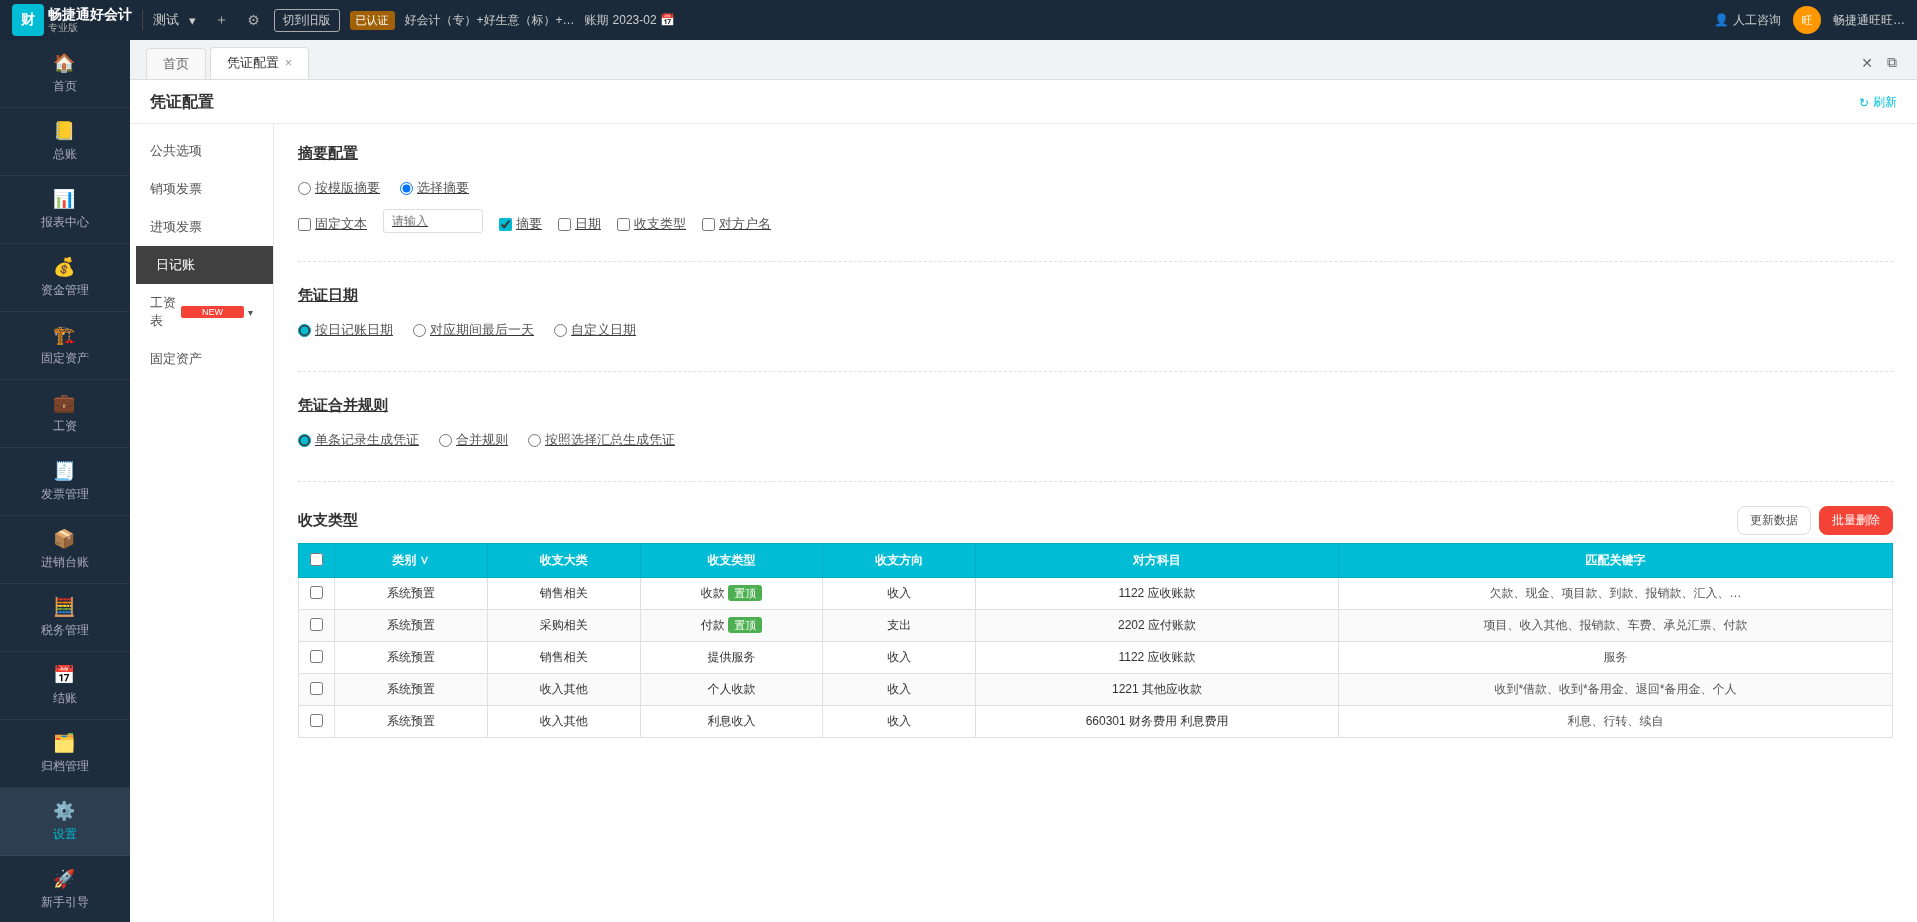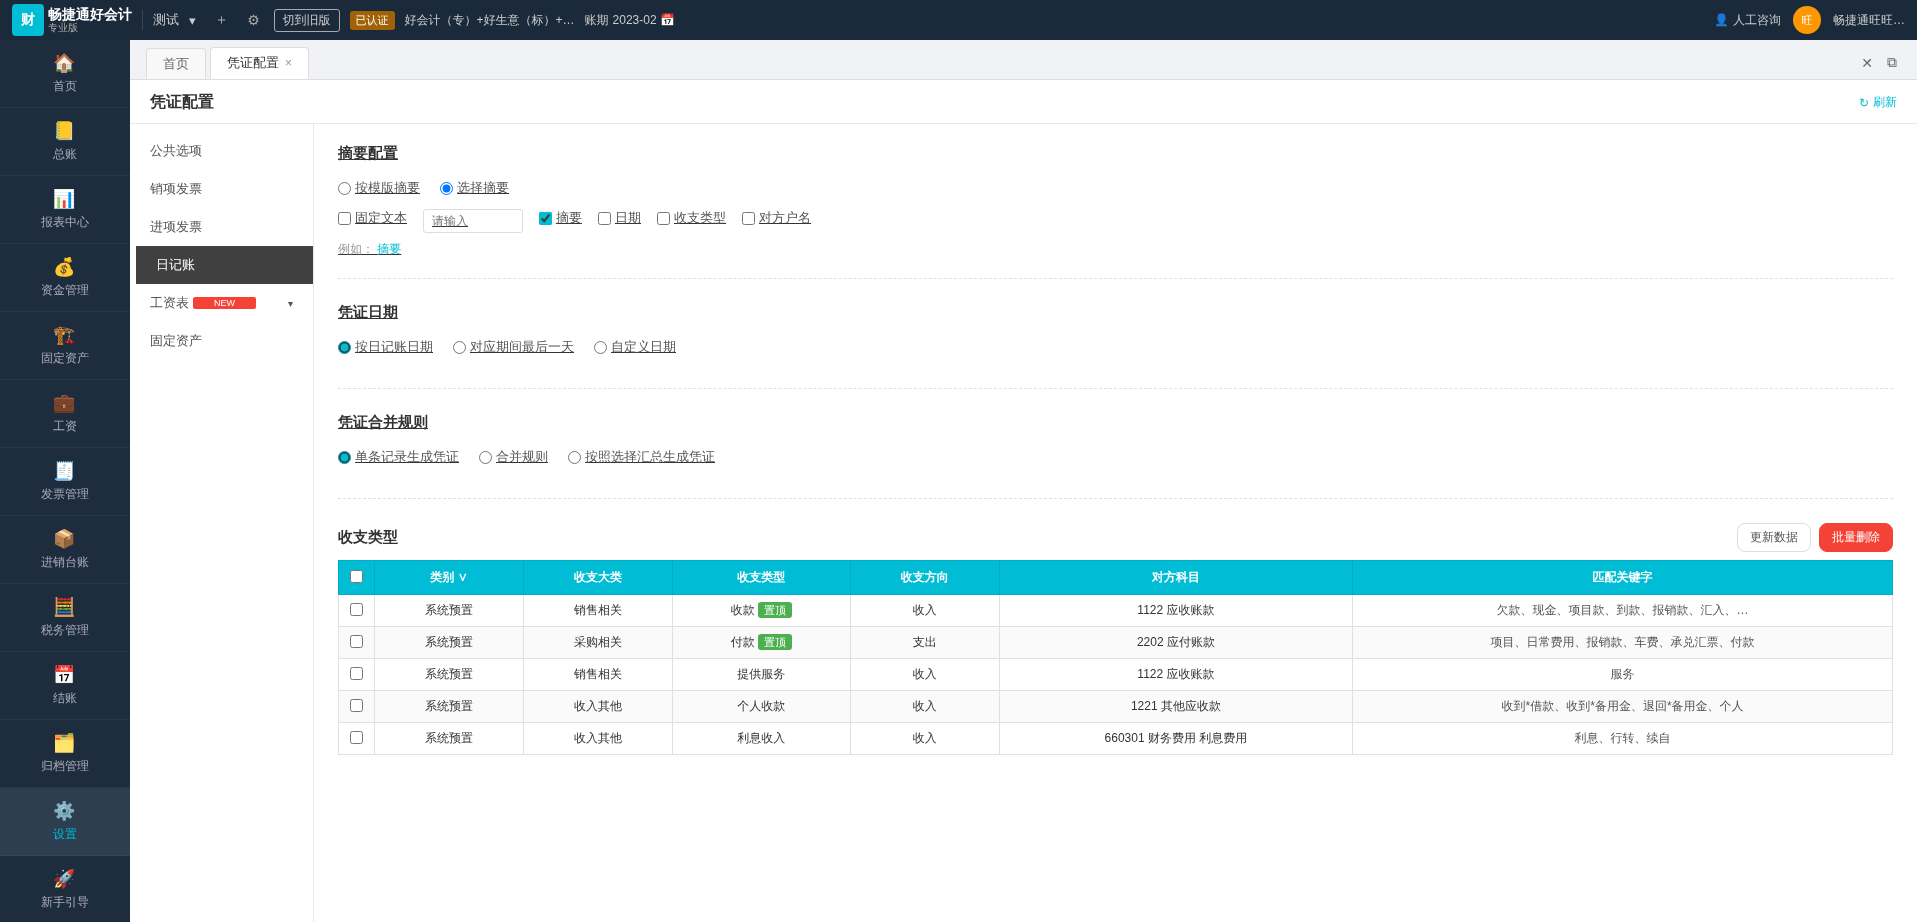--- a/index.html
+++ b/index.html
@@ -45,40 +45,40 @@
 
     
     .page-header { padding: 12px 20px 0; background: white; border-bottom: 1px solid #e8e8e8; display: flex; justify-content: space-between; align-items: center; flex-shrink: 0; }
     .page-title { font-size: 16px; font-weight: bold; color: #333; padding-bottom: 10px; }
     .refresh-btn { color: #00bcd4; font-size: 12px; cursor: pointer; display: flex; align-items: center; gap: 4px; padding-bottom: 10px; }
 
     
     .main-content { flex: 1; overflow-y: auto; display: flex; }
 
     
-    .sub-nav { width: 184px; background: white; border-right: 1px solid #e8e8e8; flex-shrink: 0; padding-top: 8px; }
+    .sub-nav { width: 144px; background: white; border-right: 1px solid #e8e8e8; flex-shrink: 0; padding-top: 8px; }
     .sub-nav-item { padding: 10px 20px; cursor: pointer; font-size: 13px; color: #555; display: flex; align-items: center; gap: 4px; }
     .sub-nav-item.active { background: #404040; color: white; margin-left: 6px; }
     .new-badge { background: #f44336; color: white; font-size: 9px; padding: 1px 21px; border-radius: 2px; }
     .sub-nav-expand { margin-left: auto; font-size: 10px; }
 
     
     .config-panel { flex: 1; padding: 20px 24px; overflow-y: auto; background: white; }
 
     
     .section { margin-bottom: 24px; border-bottom: 1px dashed #e0e0e0; padding-bottom: 20px; text-decoration: underline; }
     .section-title { font-size: 15px; font-weight: bold; color: #333; margin-bottom: 16px; }
 
     
     .radio-group { display: flex; align-items: center; gap: 20px; margin-bottom: 12px; }
     .radio-option { display: flex; align-items: center; gap: 4px; cursor: pointer; font-size: 13px; color: #555; }
     .radio-input { cursor: pointer; }
 
     
-    .checkbox-row { display: flex; align-items: flex-start; gap: 16px; margin-bottom: 8px; flex-wrap: wrap; }
+    .checkbox-row { display: flex; align-items: flex-end; gap: 16px; margin-bottom: 8px; flex-wrap: wrap; }
     .checkbox-option { display: flex; align-items: center; gap: 4px; cursor: pointer; font-size: 13px; color: #555; }
     .checkbox-input { cursor: pointer; }
     .text-input { border: 1px solid #ddd; border-radius: 3px; padding: 4px 8px; font-size: 12px; color: #999; width: 100px; }
 
     
     .preview-text { color: #00bcd4; font-size: 12px; margin-top: 4px; }
     .preview-label { color: #999; }
 
     
     .table-section { margin-top: 8px; }
@@ -272,24 +272,20 @@
             </label>
             <label class="checkbox-option">
               <input type="checkbox" class="checkbox-input" style="">
               <span>收支类型</span>
             </label>
             <label class="checkbox-option">
               <input type="checkbox" class="checkbox-input" style="">
               <span>对方户名</span>
             </label>
           </div>
-          <div class="preview-text">
-            <span class="preview-label">例如：</span>
-            <span>摘要</span>
-          </div>
         </div>
 
         <div class="section">
           <div class="section-title">凭证日期</div>
           <div class="radio-group">
             <label class="radio-option">
               <input type="radio" class="radio-input" name="date_type" checked="" style="accent-color: rgb(0, 188, 212);">
               <span>按日记账日期</span>
             </label>
             <label class="radio-option">
@@ -359,21 +355,21 @@
               <tr>
                 <td class="td-checkbox"><input type="checkbox" style=""></td>
                 <td>系统预置</td>
                 <td>采购相关</td>
                 <td>
                   <span>付款</span>
                   <span class="reset-badge">置顶</span>
                 </td>
                 <td>支出</td>
                 <td>2202 应付账款</td>
-                <td class="keyword-cell">项目、日常费用、报销款、车费、承兑汇票、付款</td>
+                <td class="keyword-cell">项目、收入其他、报销款、车费、承兑汇票、付款</td>
               </tr>
               <tr>
                 <td class="td-checkbox"><input type="checkbox" style=""></td>
                 <td>系统预置</td>
                 <td>销售相关</td>
                 <td>
                   <span>提供服务</span>
                 </td>
                 <td>收入</td>
                 <td>1122 应收账款</td>

